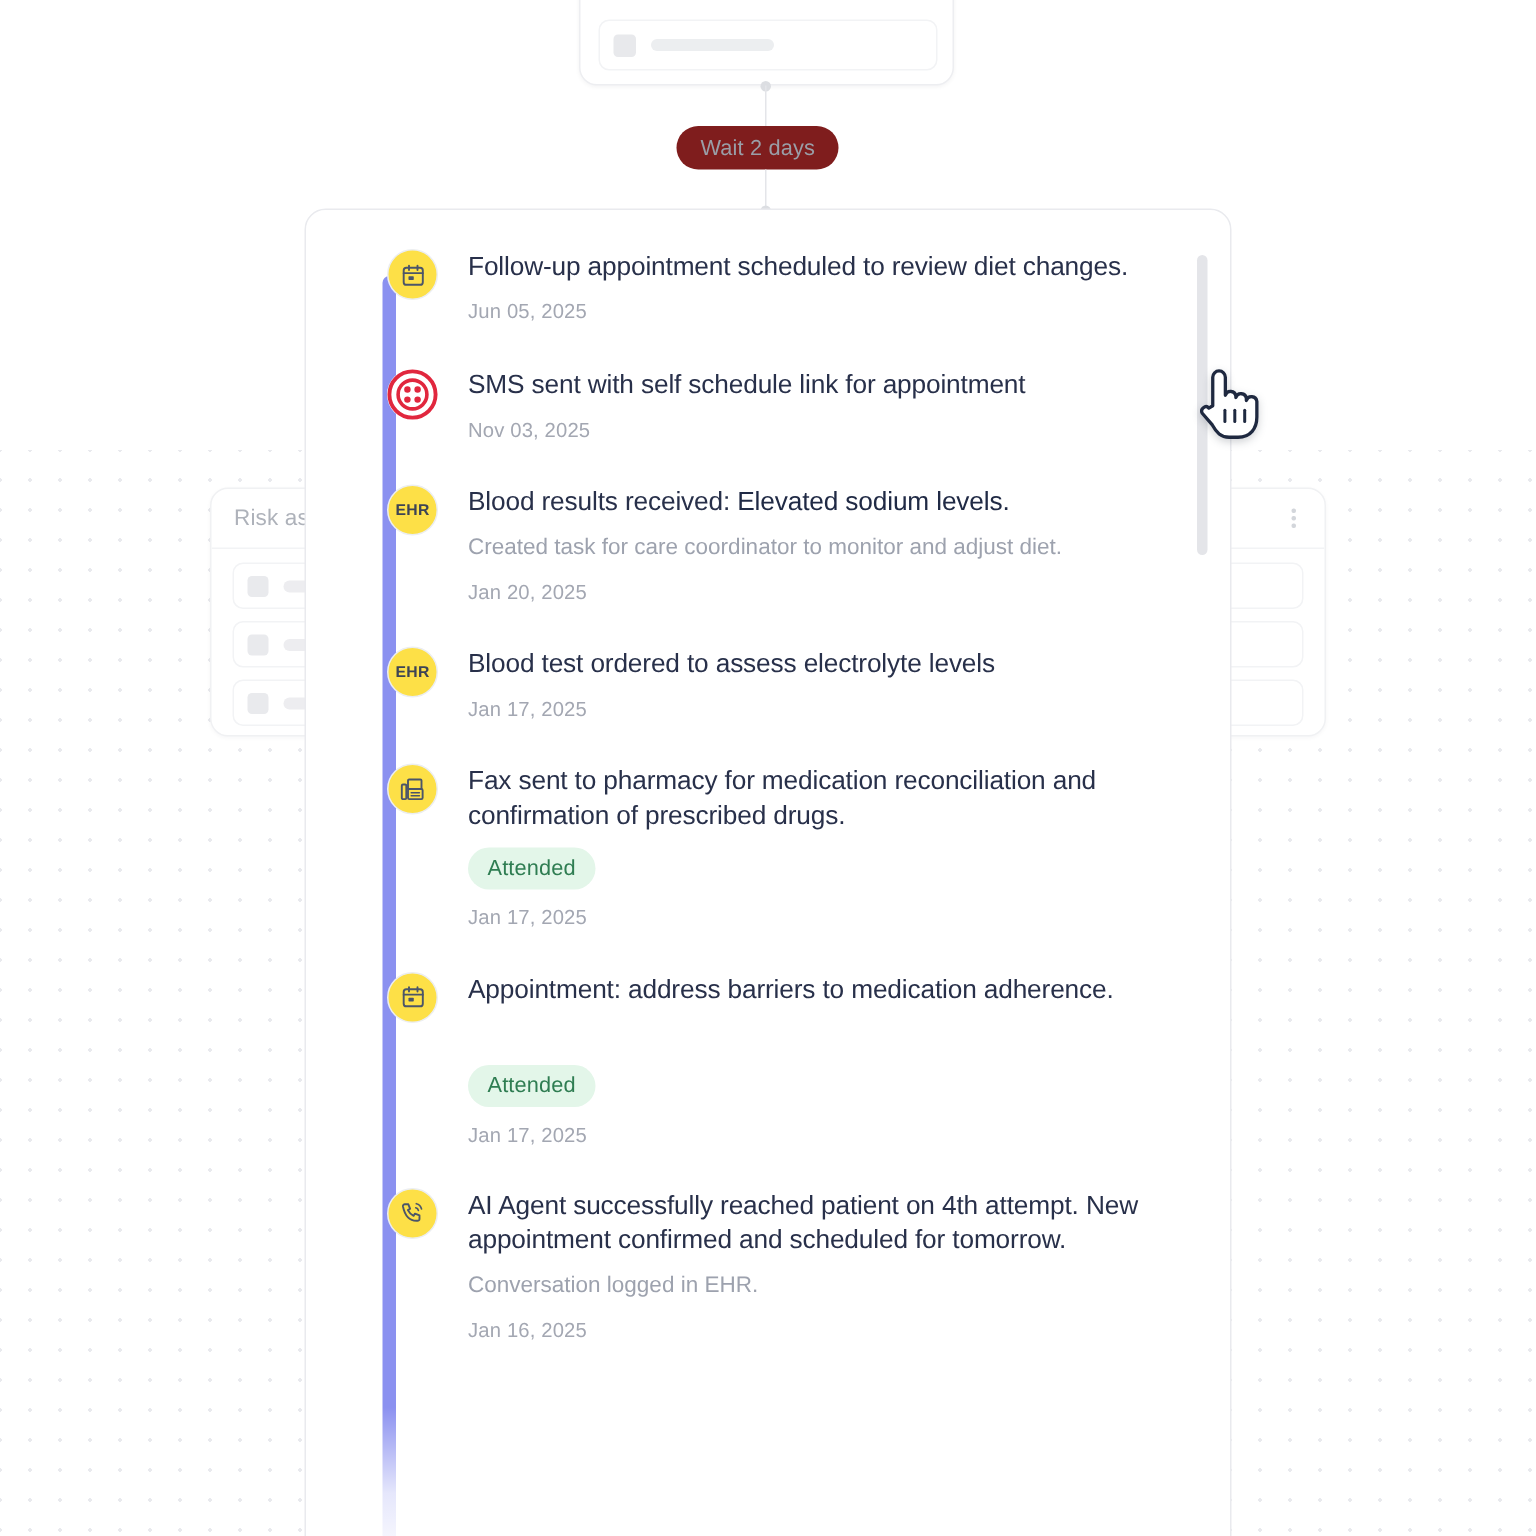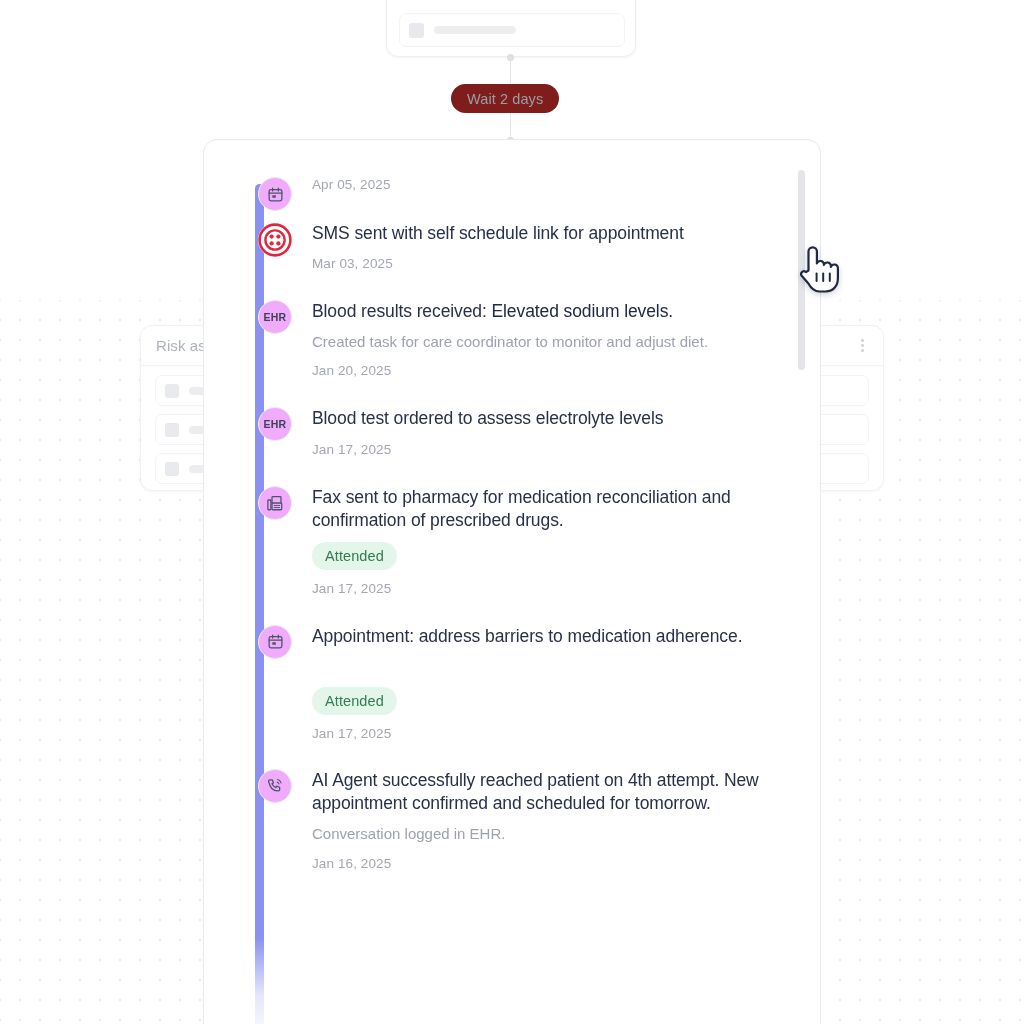--- a/index.html
+++ b/index.html
@@ -153,21 +153,21 @@
     position: relative;
     padding-left: 86px;
     min-height: 10px;
   }
 
   .tl-marker {
     position: absolute;
     left: 32px; top: 0;
     width: 34px; height: 34px;
     border-radius: 50%;
-    background: #f0abfc;
+    background: #fde047;
     border: 1px solid #eceef1;
     display: flex; align-items: center; justify-content: center;
     z-index: 2;
   }
   .tl-marker.twilio {
     border: none;
     background: transparent;
     left: 31px;
     width: 36px; height: 36px;
   }
@@ -296,37 +296,38 @@
 
     <div class="tl-item" style="margin-bottom:30px">
       <div class="tl-marker">
         <svg width="17" height="17" viewBox="0 0 24 24" fill="none" stroke="#4b5569" stroke-width="1.8" stroke-linecap="round" stroke-linejoin="round">
           <rect x="3" y="5" width="18" height="16" rx="2.5"></rect>
             <path d="M3 10h18"></path>
             <path d="M8 3v4M16 3v4"></path>
             <rect x="7.5" y="13" width="5" height="3.5" rx=".7" fill="#4b5569" stroke="none"></rect>
         </svg>
       </div>
-      <div class="tl-date">Apr 05, 2025</div>
+      <div class="tl-title">Follow-up appointment scheduled to review diet changes.</div>
+      <div class="tl-date">Jun 05, 2025</div>
     </div>
 
     <div class="tl-item" style="margin-bottom:29px">
       <div class="tl-marker twilio">
         <svg width="36" height="36" viewBox="0 0 36 36">
           <circle cx="18" cy="18" r="17" fill="#ffffff"></circle>
           <circle cx="18" cy="18" r="15.4" fill="none" stroke="#e1273e" stroke-width="2.6"></circle>
           <circle cx="18" cy="18" r="9.6" fill="none" stroke="#e1273e" stroke-width="2.4"></circle>
           <circle cx="14.6" cy="14.6" r="2.15" fill="#e1273e"></circle>
           <circle cx="21.4" cy="14.6" r="2.15" fill="#e1273e"></circle>
           <circle cx="14.6" cy="21.4" r="2.15" fill="#e1273e"></circle>
           <circle cx="21.4" cy="21.4" r="2.15" fill="#e1273e"></circle>
         </svg>
       </div>
       <div class="tl-title">SMS sent with self schedule link for appointment</div>
-      <div class="tl-date">Mar 03, 2025</div>
+      <div class="tl-date">Nov 03, 2025</div>
     </div>
 
     <div class="tl-item" style="margin-bottom:29px">
       <div class="tl-marker ehr">
         <span>EHR</span>
       </div>
       <div class="tl-title"><span>Blood results received: </span><b>Elevated sodium levels.</b></div>
       <div class="tl-sub">Created task for care coordinator to monitor and adjust diet.</div>
       <div class="tl-date">Jan 20, 2025</div>
     </div>

